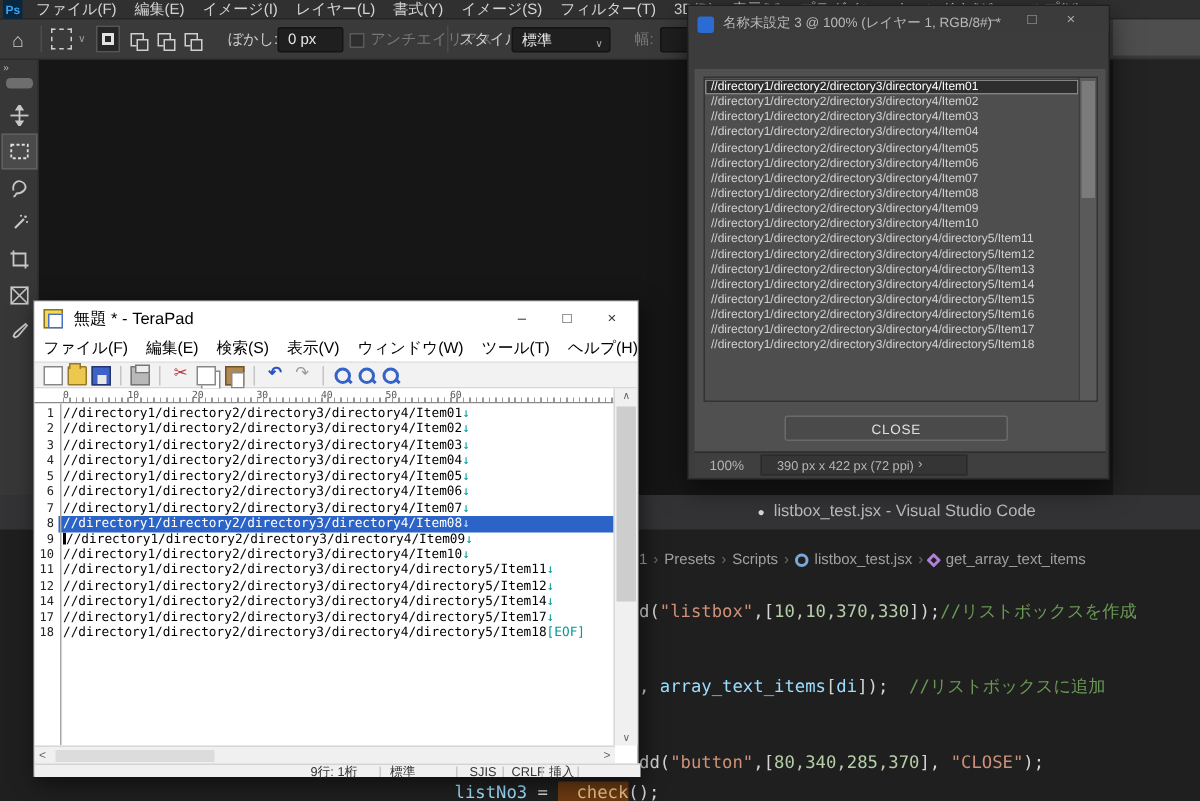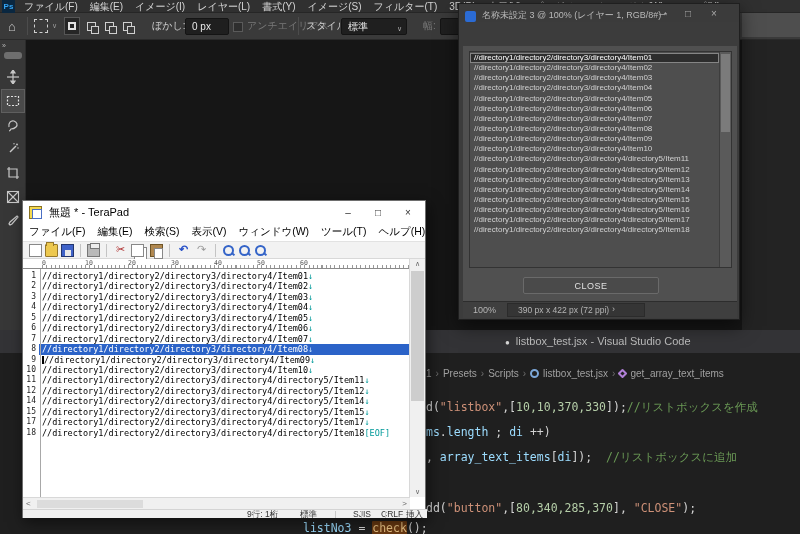--- a/index.html
+++ b/index.html
@@ -51,40 +51,40 @@
   .vsc-title-text { position:absolute; left:505px; top:5px; font-size:11px; color:#bcbcbc; white-space:nowrap; }
   .vsc-dot { font-size:8px; color:#d8d8d8; margin-right:6px; }
   .vsc-breadcrumb { position:absolute; left:426px; top:36px; height:14px; display:flex; align-items:center; gap:4px;
     font-size:10px; color:#a0a0a0; white-space:nowrap; }
   .bc-sep { color:#6e6e6e; font-size:10px; }
   .bc-gear { width:9px; height:9px; border-radius:50%; border:2px solid #7ca7d8; flex:none; }
   .bc-method { width:7px; height:7px; border:2px solid #b180d7; transform:rotate(45deg); border-radius:1px; flex:none; }
   .code-line { position:absolute; font-family:"DejaVu Sans Mono", monospace; font-size:11.5px; white-space:pre; }
   .tk-p { color:#d4d4d4; } .tk-s { color:#ce9178; } .tk-n { color:#b5cea8; }
   .tk-c { color:#6a9955; } .tk-v { color:#9cdcfe; }
-  .tk-m { color:#e8c284; background:#6b3a12; border-radius:1px; }
+  .tk-m { color:#e8c284; background:#6b3a12; border-radius:1px;padding-left:12px; }
 
   
   .dlg { position:absolute; left:458px; top:3px; width:282px; height:317px; background:#3c3c3c;
     border:1px solid #1f1f1f; box-shadow:0 6px 18px rgba(0,0,0,.55); }
   .dlg-titlebar { position:absolute; left:0; top:0; width:100%; height:18px; background:#3b3b3b; display:flex; align-items:flex-end; }
   .dlg-icon { width:11px; height:11px; background:#2b6bd4; border-radius:2px; margin:0 6px 0 6px; flex:none; }
   .dlg-title { font-size:9px; color:#b8b8b8; white-space:nowrap; }
   .dlg-ctrls { position:absolute; right:12px; top:0; height:18px; display:flex; }
   .dlg-ctrl { width:26px; height:18px; color:#aaaaaa; font-size:10px; display:flex; align-items:center; justify-content:center; }
   .dlg-white { position:absolute; left:4px; top:21px; width:274px; height:21px; background:#ffffff;
     color:#111; font-size:10px; display:flex; align-items:center; padding-left:8px; }
   .dlg-body { position:absolute; left:4px; top:42px; width:274px; height:255px; background:#505050; }
   .lb { position:absolute; left:6px; top:5px; width:263px; height:217px; background:#4e4e4e; border:1px solid #333; overflow:hidden; }
   #lb-items { position:absolute; left:0; top:1px; right:12px; }
   .lbi { height:10.15px; line-height:10.15px; font-size:8px; color:#d2d2d2; padding-left:4px; white-space:pre; overflow:hidden; }
   .lbi.sel { background:#2d2d2d; color:#ffffff; box-shadow:inset 0 0 0 1px #858585; }
   .lb-scroll { position:absolute; right:0; top:0; bottom:0; width:12px; background:#5a5a5a; border-left:1px solid #3d3d3d; }
   .lb-thumb { position:absolute; left:1px; right:1px; top:2px; height:78px; background:#7b7b7b; }
-  .dlg-close { position:absolute; left:60px; top:231px; width:136px; height:17px; background:#4a4a4a;
+  .dlg-close { position:absolute; left:60px; top:231px; width:149px; height:17px; background:#4a4a4a;
     border:1px solid #6a6a6a; border-radius:2px; color:#e0e0e0; font-size:9px; letter-spacing:.5px;
     display:flex; align-items:center; justify-content:center; }
   .dlg-status { position:absolute; left:4px; top:297px; width:274px; height:17px; background:#3f3f3f; border-top:1px solid #2d2d2d; }
   .dlg-zoom { position:absolute; left:10px; top:3px; font-size:9px; color:#b5b5b5; }
   .dlg-dims { position:absolute; left:44px; top:1px; width:138px; height:14px; background:#353535; border:1px solid #2b2b2b;
     color:#b5b5b5; font-size:8.5px; display:flex; align-items:center; padding-left:10px; }
   .dlg-chev { position:absolute; left:149px; top:2px; color:#b5b5b5; font-size:9px; }
 
   
   .tp { position:absolute; left:22px; top:200px; width:404px; height:318px; background:#fff;
@@ -133,21 +133,21 @@
   .tpl.hl .tpt { background:#2b63c8; color:#fff; }
   .tpl.hl .tpa { color:#c2e2ff; }
   .cursor { display:inline-block; width:2px; height:8px; background:#000; vertical-align:-1px; }
   .tp-vscroll { position:absolute; right:0; top:58px; width:16px; height:238px; background:#f0f0f0; border-left:1px solid #d8d8d8; }
   .vs-arrow { position:absolute; left:0; width:15px; text-align:center; font-size:7px; color:#666; }
   .vs-thumb { position:absolute; left:1px; width:13px; top:12px; height:130px; background:#cdcdcd; }
   .tp-hscroll { position:absolute; left:0; top:296px; width:387px; height:12px; background:#f0f0f0; border-top:1px solid #d8d8d8; }
   .hs-arrow { position:absolute; top:1px; font-size:8px; color:#666; }
   .hs-thumb { position:absolute; left:14px; top:2px; width:106px; height:8px; background:#dcdcdc; }
   .tp-status { position:absolute; left:0; top:308px; width:404px; height:9px; background:#f0f0f0; border-top:1px solid #d4d4d4; }
-  .tp-status span { position:absolute; top:0px; font-size:8.5px; color:#333; line-height:9px; white-space:nowrap;margin-left:40px; }
+  .tp-status span { position:absolute; top:0px; font-size:8.5px; color:#333; line-height:9px; white-space:nowrap; }
   .tp-status .div { position:absolute; top:1px; width:1px; height:7px; background:#c8c8c8; }
 </style>
 </head>
 <body>
 
 <div id="root">
 
   <div class="ps-menubar">
     <div class="ps-logo">Ps</div>
     <div id="ps-menu">
@@ -267,21 +267,20 @@
       <span class="bc-sep">›</span>
       <span>Scripts</span>
       <span class="bc-sep">›</span>
       <span class="bc-gear"></span>
       <span>listbox_test.jsx</span>
       <span class="bc-sep">›</span>
       <span class="bc-method"></span>
       <span>get_array_text_items</span>
     </div>
     <div class="code-line" id="code-0" style="left:426px; top:70px"><span class="tk-p">d(</span><span class="tk-s">"listbox"</span><span class="tk-p">,[</span><span class="tk-n">10,10,370,330</span><span class="tk-p">]);</span><span class="tk-c">//リストボックスを作成</span></div>
-    <div class="code-line" id="code-1" style="left:426px; top:95px"><span class="tk-v">ms</span><span class="tk-p">.</span><span class="tk-v">length</span><span class="tk-p"> ; </span><span class="tk-v">di</span><span class="tk-p"> ++)</span></div>
     <div class="code-line" id="code-2" style="left:426px; top:120px"><span class="tk-p">, </span><span class="tk-v">array_text_items</span><span class="tk-p">[</span><span class="tk-v">di</span><span class="tk-p">]); </span><span class="tk-c"> //リストボックスに追加</span></div>
     <div class="code-line" id="code-3" style="left:426px; top:171px"><span class="tk-p">dd(</span><span class="tk-s">"button"</span><span class="tk-p">,[</span><span class="tk-n">80,340,285,370</span><span class="tk-p">], </span><span class="tk-s">"CLOSE"</span><span class="tk-p">);</span></div>
     <div class="code-line" id="code-4" style="left:303px; top:191px"><span class="tk-v">listNo3 </span><span class="tk-p">= </span><span class="tk-m">check</span><span class="tk-p">();</span></div>
   </div>
 
   <div class="dlg">
     <div class="dlg-titlebar">
       <span class="dlg-icon"></span>
       <span class="dlg-title">名称未設定 3 @ 100% (レイヤー 1, RGB/8#) *</span>
       <span class="dlg-ctrls">
@@ -424,24 +423,20 @@
           </div>
           <div class="tpl">
             <span class="tpn">12</span>
             <span class="tpt">//directory1/directory2/directory3/directory4/directory5/Item12<span class="tpa">↓</span></span>
           </div>
           <div class="tpl">
             <span class="tpn">14</span>
             <span class="tpt">//directory1/directory2/directory3/directory4/directory5/Item14<span class="tpa">↓</span></span>
           </div>
           <div class="tpl">
-            <span class="tpn">15</span>
-            <span class="tpt">//directory1/directory2/directory3/directory4/directory5/Item15<span class="tpa">↓</span></span>
-          </div>
-          <div class="tpl">
             <span class="tpn">17</span>
             <span class="tpt">//directory1/directory2/directory3/directory4/directory5/Item17<span class="tpa">↓</span></span>
           </div>
           <div class="tpl">
             <span class="tpn">18</span>
             <span class="tpt">//directory1/directory2/directory3/directory4/directory5/Item18<span class="tpa">[EOF]</span></span>
           </div>
         </div>
       <div class="gutter-line"></div>
     </div>

